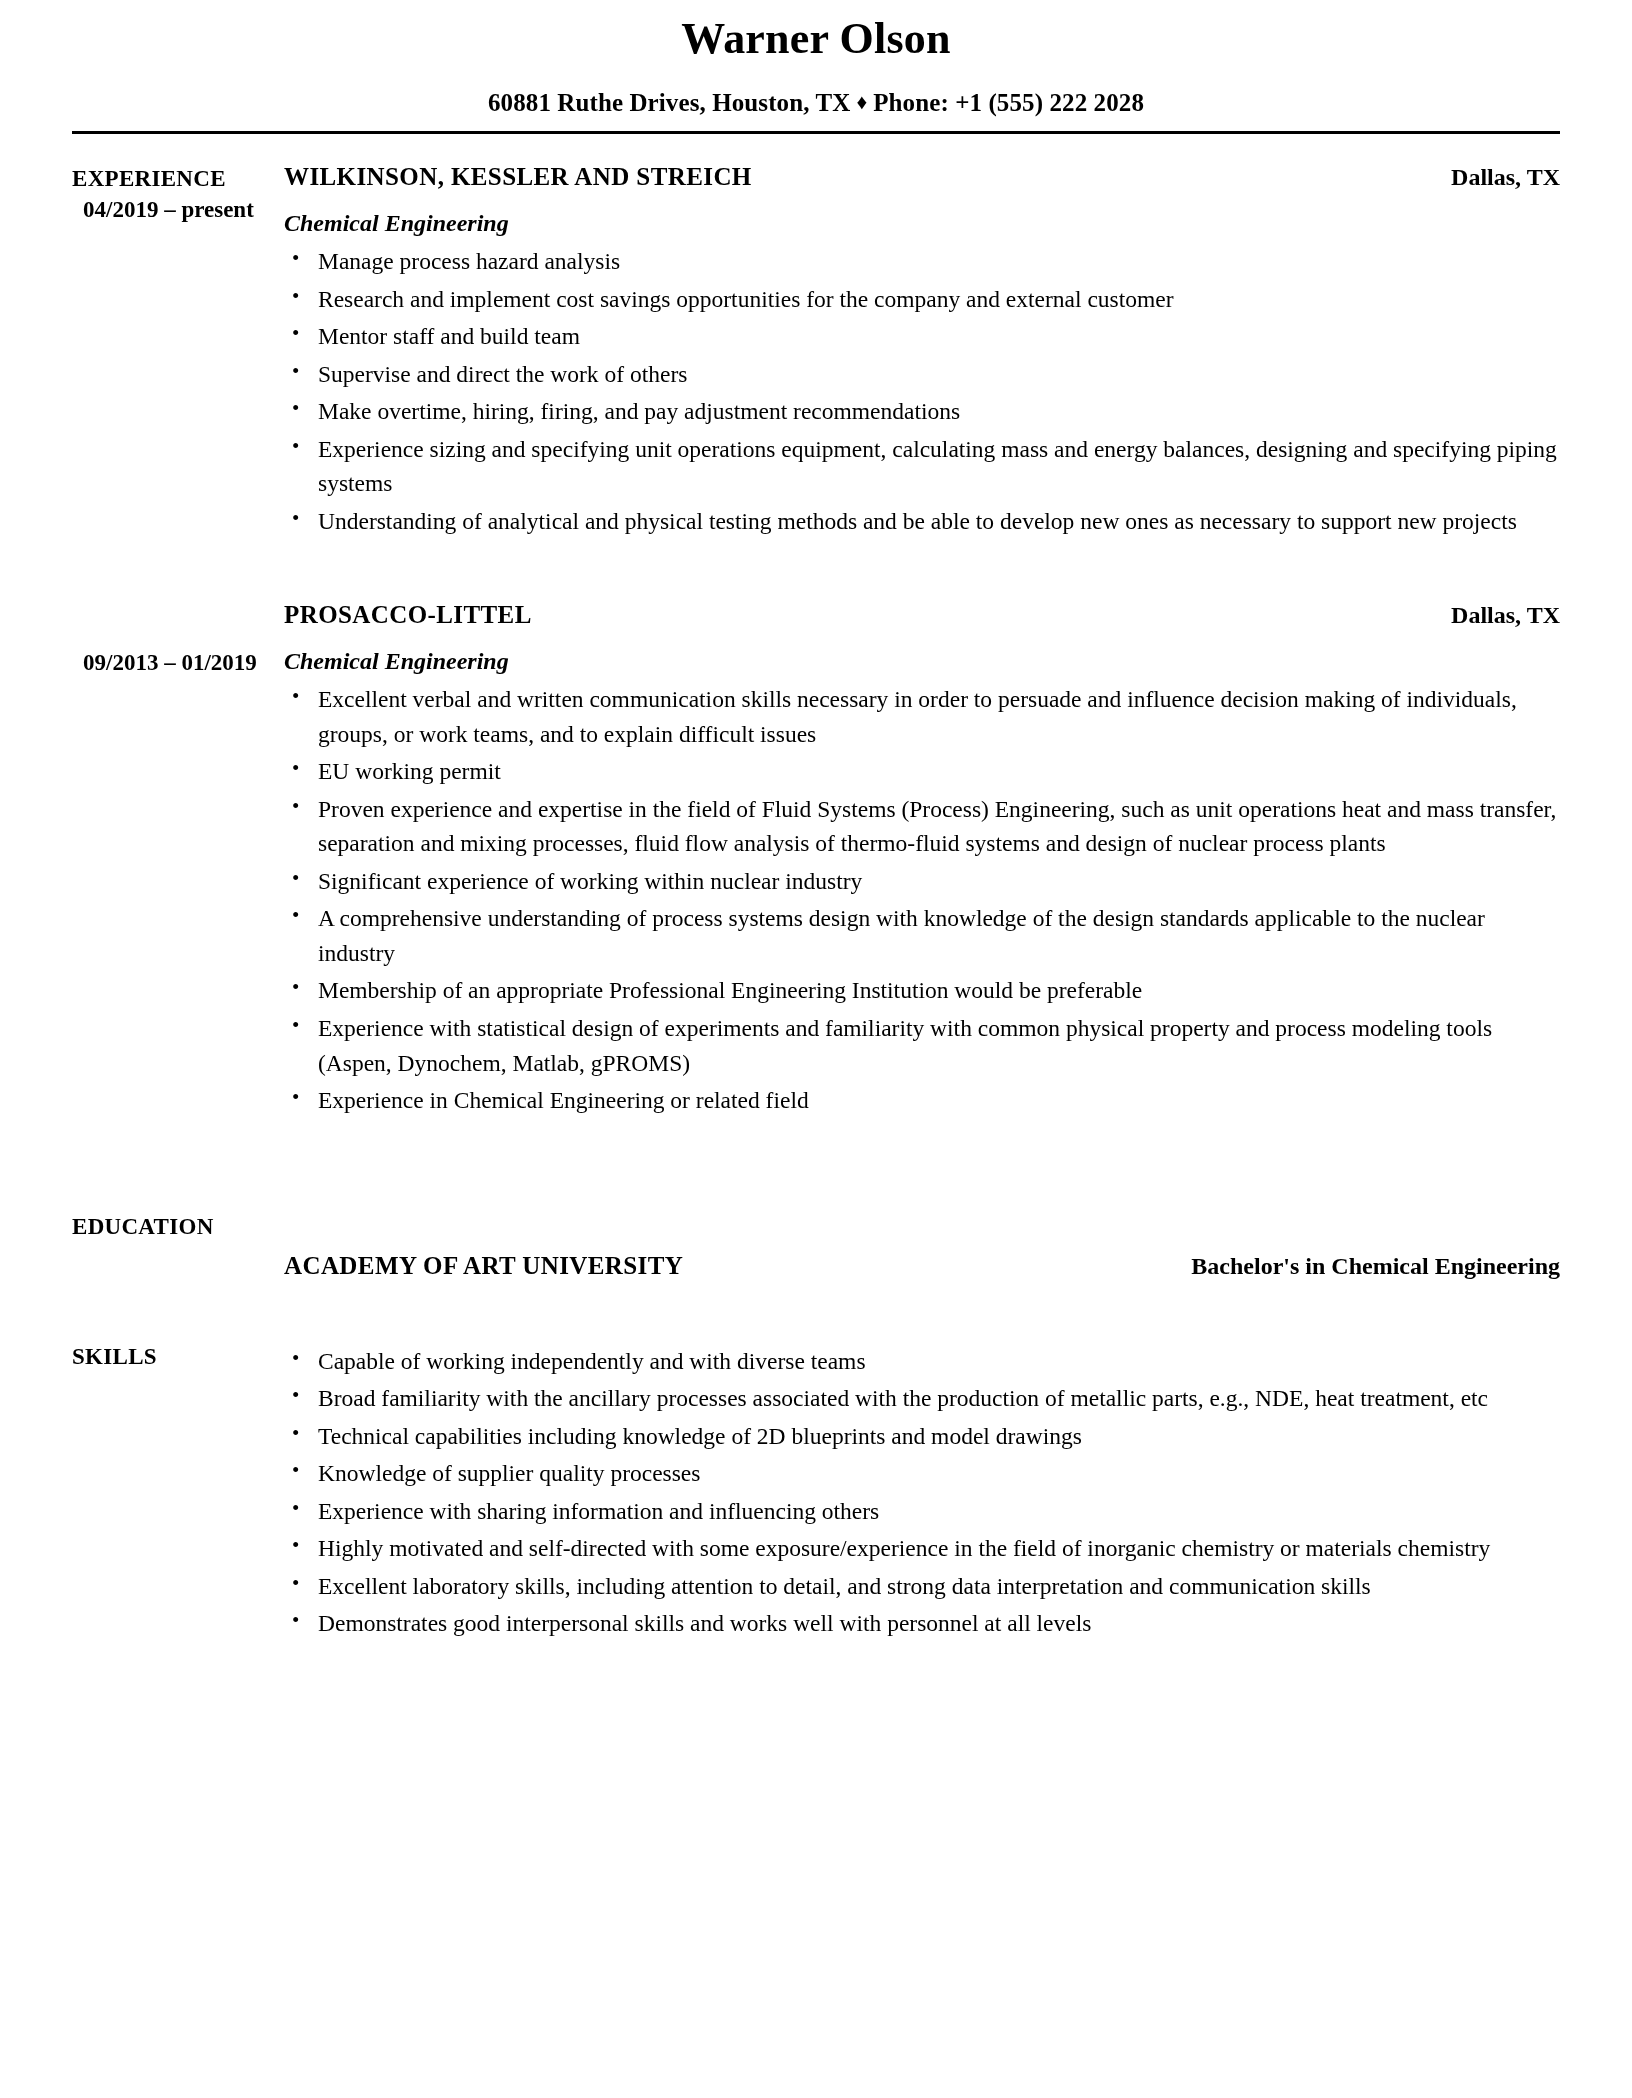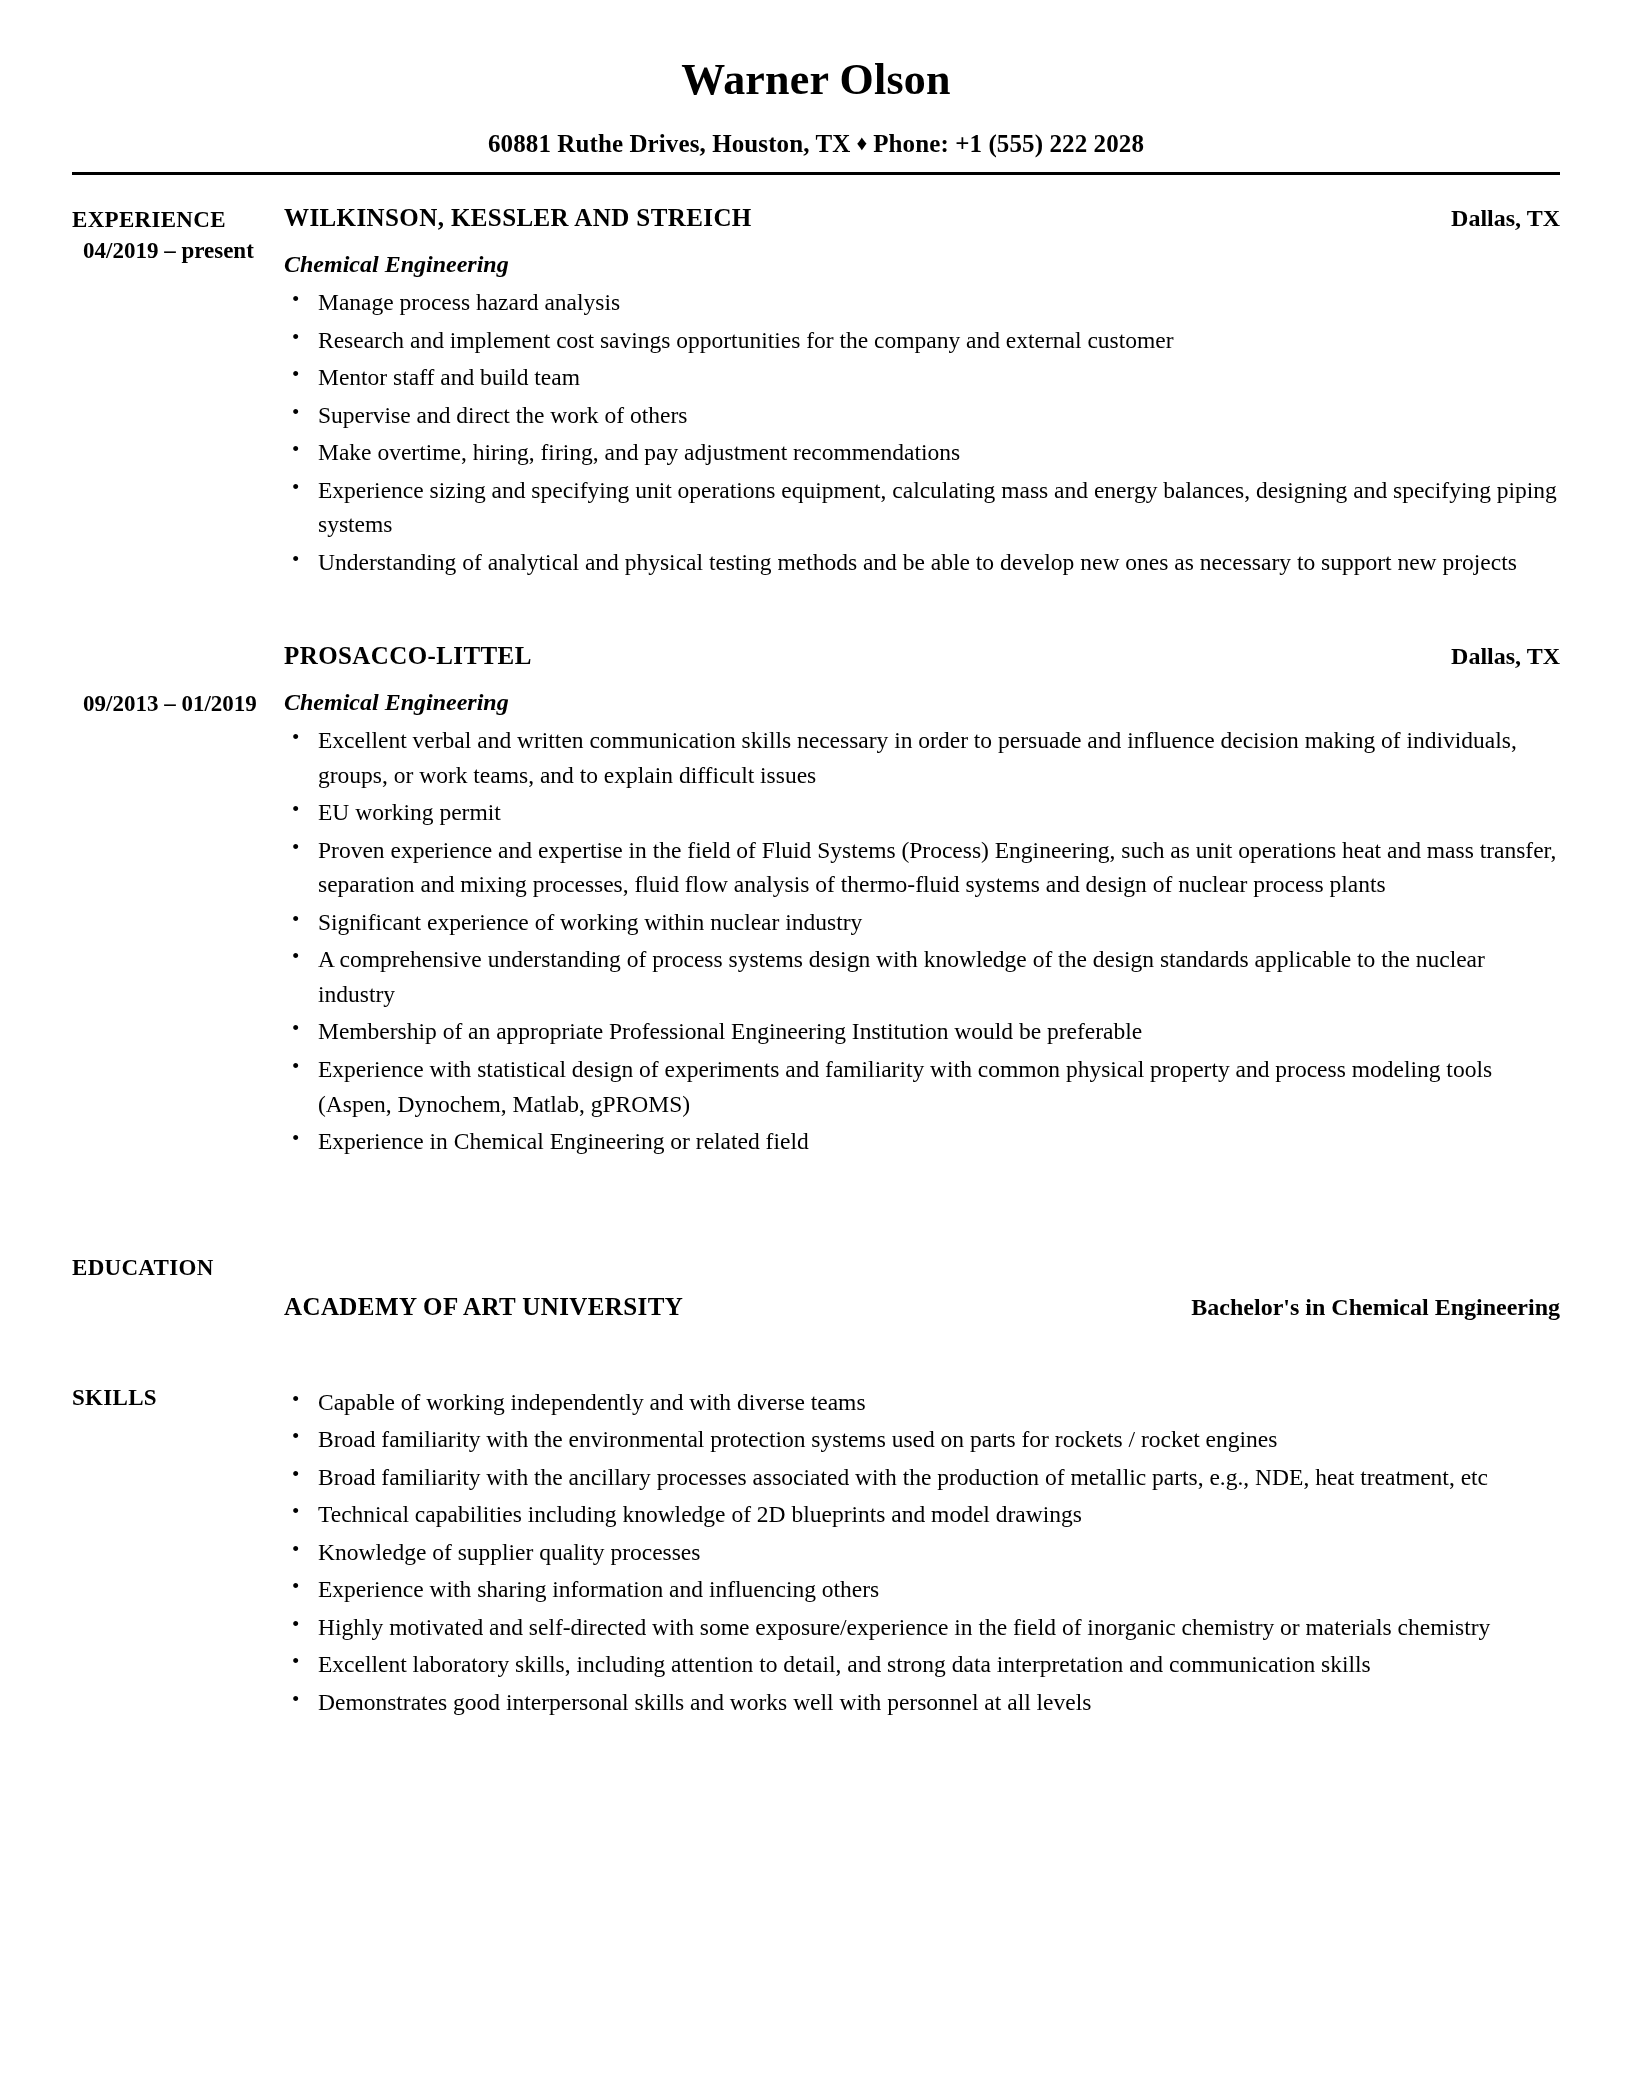--- a/index.html
+++ b/index.html
@@ -17,21 +17,21 @@
   .page {
     position: relative;
     width: 1632px;
     height: 2098px;
     box-sizing: border-box;
     padding: 0 72px;
   }
 
   
   .header {
-    padding-top: 56px;
+    padding-top: 15px;
     text-align: center;
   }
   .full-name {
     font-size: 44px;
     font-weight: bold;
     letter-spacing: 0.2px;
     line-height: 1.1;
     margin: 0;
   }
   .contact-line {
@@ -230,21 +230,20 @@
     </div>
   </div>
 
   <div class="section section-skills">
     <div class="side-col skills-side">
       <div class="side-label">SKILLS</div>
     </div>
     <div class="main-col">
       <ul class="bullets">
         <li>Capable of working independently and with diverse teams</li>
-        <li>Broad familiarity with the environmental protection systems used on parts for rockets / rocket engines</li>
         <li>Broad familiarity with the ancillary processes associated with the production of metallic parts, e.g., NDE, heat treatment, etc</li>
         <li>Technical capabilities including knowledge of 2D blueprints and model drawings</li>
         <li>Knowledge of supplier quality processes</li>
         <li>Experience with sharing information and influencing others</li>
         <li>Highly motivated and self-directed with some exposure/experience in the field of inorganic chemistry or materials chemistry</li>
         <li>Excellent laboratory skills, including attention to detail, and strong data interpretation and communication skills</li>
         <li>Demonstrates good interpersonal skills and works well with personnel at all levels</li>
       </ul>
     </div>
   </div>

